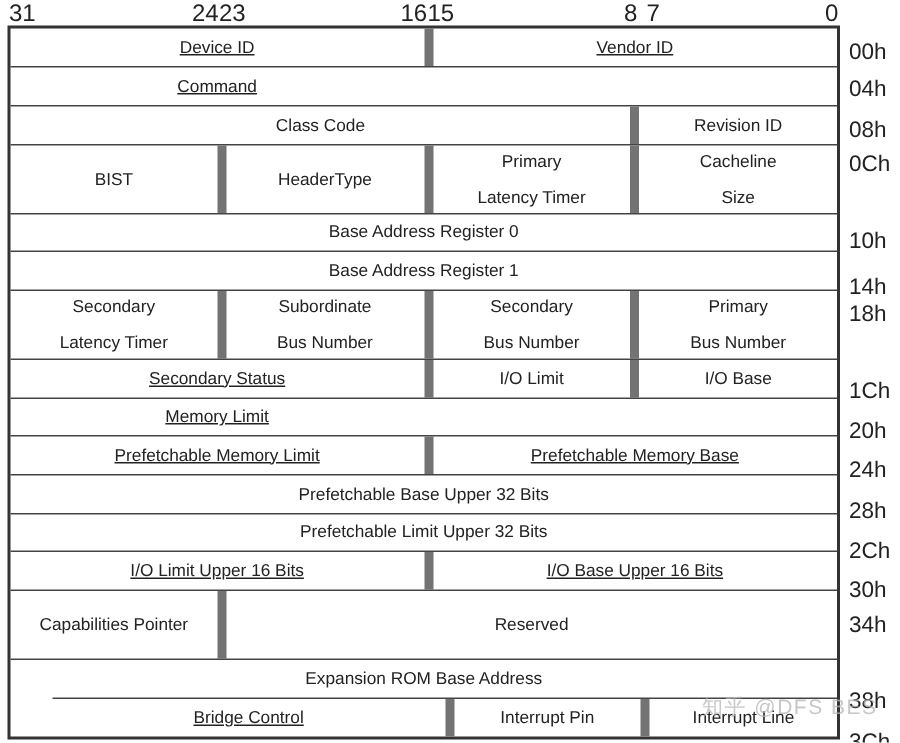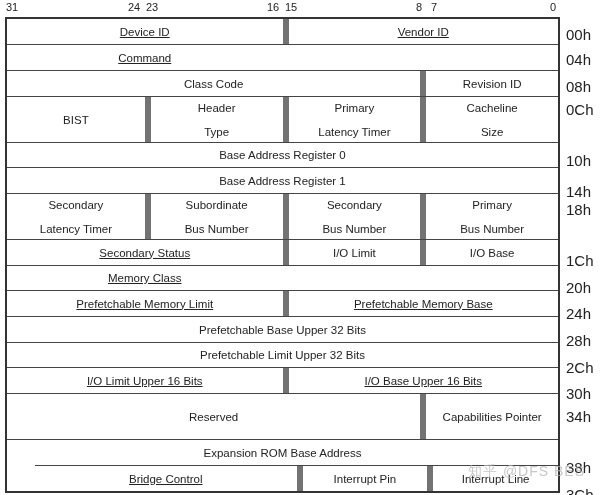--- a/index.html
+++ b/index.html
@@ -1,18 +1,18 @@
 <!DOCTYPE html>
 <html><head>
 <meta charset="utf-8">
 <style>
   html, body { margin: 0; padding: 0; background: #ffffff; }
   body { width: 600px; height: 495px; position: relative; overflow: hidden;
          font-family: "Liberation Sans", "DejaVu Sans", sans-serif; color: #222; }
-  .bitlabel { position: absolute; top: 1px; font-size: 11px; color: #222; }
+  .bitlabel { position: absolute; top: 1px; font-size: 16px; color: #222; }
   .table { position: absolute; left: 5px; top: 17px; width: 555px;
            border: 2px solid #333; box-sizing: border-box; }
   .row { position: relative; display: flex; border-top: 1px solid #444; box-sizing: border-box; }
   .row:first-child { border-top: none; }
   .cell { box-sizing: border-box; display: flex; align-items: center; justify-content: center;
           text-align: center; font-size: 11.5px; line-height: 12px; border-left: 6px solid #737373; }
   .cell:first-child { border-left: none; }
   .w1 { width: 25%; } .w2 { width: 50%; text-decoration: underline; } .w3 { width: 75%; } .w4 { width: 100%; }
   .offset { position: absolute; left: 566px; font-size: 15px; color: #222; }
   .watermark { position: absolute; left: 468px; top: 463px; font-size: 14px; color: rgba(180,180,180,0.75);
@@ -50,21 +50,21 @@
         <span>Class Code</span>
       </div>
       <div class="cell w1">
         <span>Revision ID</span>
       </div>
     </div>
     <div class="row" style="height: 46px;">
       <div class="cell w1">
         <span>BIST</span>
       </div>
-      <div class="cell w1" style="flex-direction: column;">
+      <div class="cell w1" style="flex-direction: row;">
         <span>Header</span>
         <br>
         <span>Type</span>
       </div>
       <div class="cell w1" style="flex-direction: column;">
         <span>Primary</span>
         <br>
         <span>Latency Timer</span>
       </div>
       <div class="cell w1" style="flex-direction: column;">
@@ -111,21 +111,21 @@
       </div>
       <div class="cell w1">
         <span>I/O Limit</span>
       </div>
       <div class="cell w1">
         <span>I/O Base</span>
       </div>
     </div>
     <div class="row" style="height: 25px;">
       <div class="cell w2">
-        <span>Memory Class</span>
+        <span>Memory Limit</span>
       </div>
     </div>
     <div class="row" style="height: 26px;">
       <div class="cell w2">
         <span>Prefetchable Memory Limit</span>
       </div>
       <div class="cell w2">
         <span>Prefetchable Memory Base</span>
       </div>
     </div>
@@ -141,25 +141,25 @@
     </div>
     <div class="row" style="height: 26px;">
       <div class="cell w2">
         <span>I/O Limit Upper 16 Bits</span>
       </div>
       <div class="cell w2">
         <span>I/O Base Upper 16 Bits</span>
       </div>
     </div>
     <div class="row" style="height: 46px;">
+      <div class="cell w1">
+        <span>Capabilities Pointer</span>
+      </div>
       <div class="cell w3">
         <span>Reserved</span>
-      </div>
-      <div class="cell w1">
-        <span>Capabilities Pointer</span>
       </div>
     </div>
     <div class="row" style="height: 26px;">
       <div class="cell w4">
         <span>Expansion ROM Base Address</span>
       </div>
     </div>
     <div class="row" style="height: 26px; margin-left: 28px;">
       <div class="cell w2">
         <span>Bridge Control</span>

